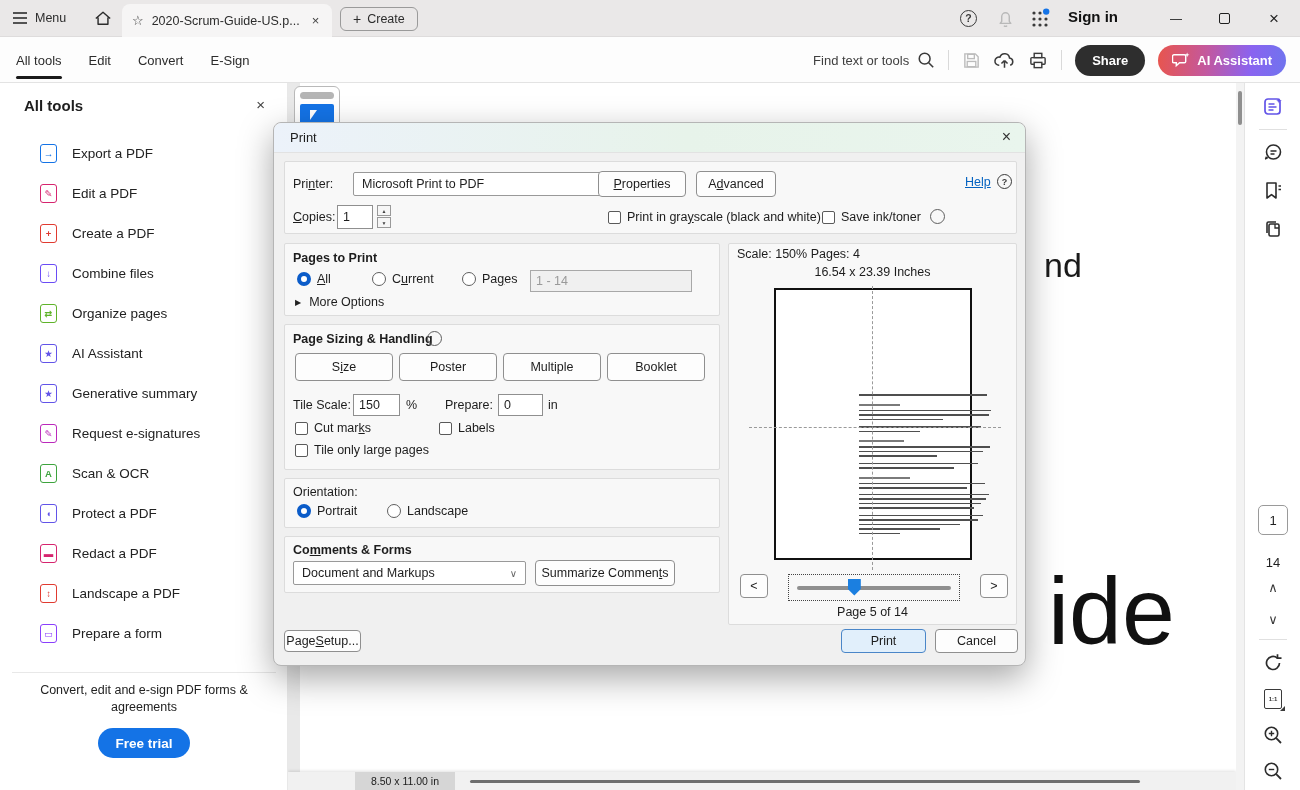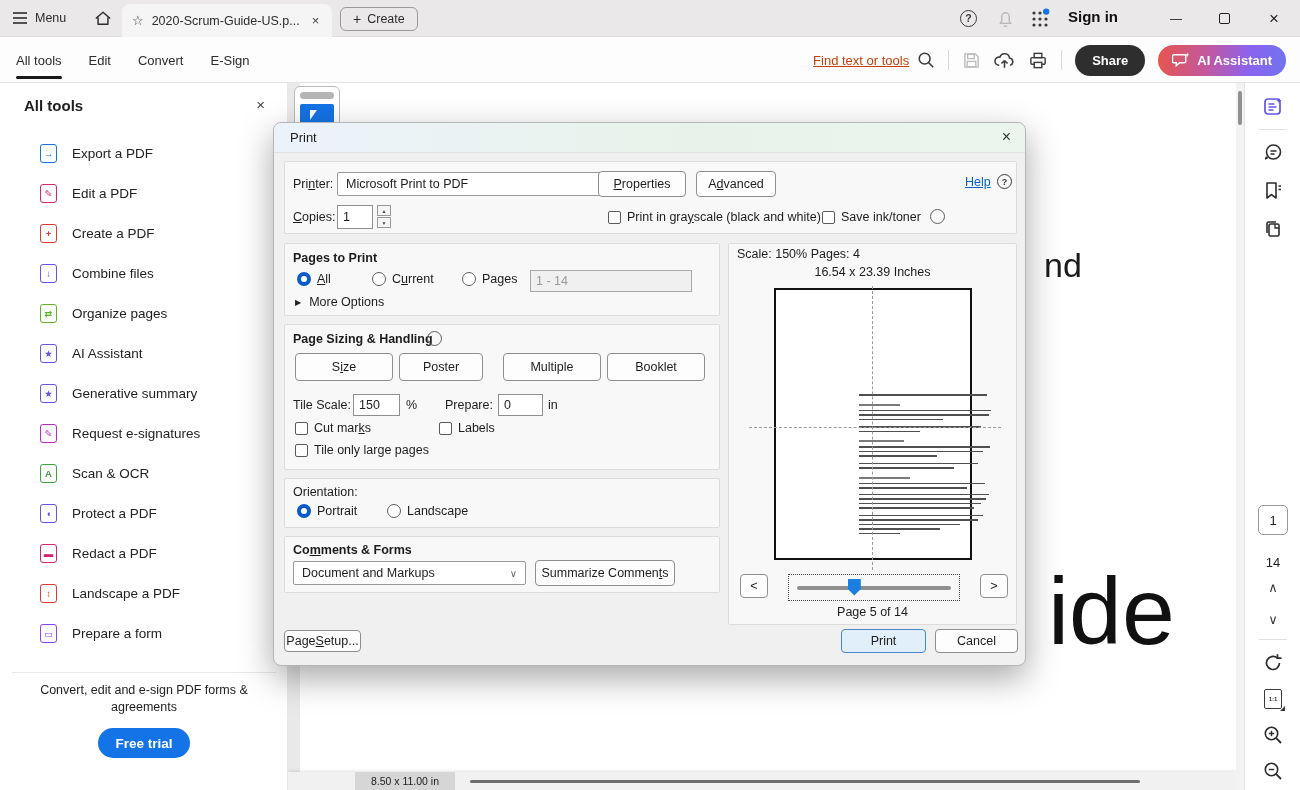--- a/index.html
+++ b/index.html
@@ -21,21 +21,21 @@
 
   
   #toolbar { position:absolute; left:0; top:37px; width:1300px; height:46px; background:#fdfdfd; border-bottom:1px solid #e3e3e3; }
   #tb-tabs { position:absolute; left:16px; top:0; height:46px; display:flex; gap:27px; }
   .tbtab { position:relative; display:flex; align-items:center; height:100%; font-size:13px; color:#2c2c2c; cursor:default; }
   .tbtab.active::after { content:""; position:absolute; left:0; right:0; bottom:4px; height:3px; background:#1a1a1a; border-radius:2px; }
   #tb-right { position:absolute; right:14px; top:0; height:46px; display:flex; align-items:center; gap:13px; }
   .vsep { width:1px; height:20px; background:#d9d9d9; }
   #share-btn { height:31px; padding:0 17px; border-radius:16px; background:#2e2e2e; color:#fff; font-size:13px; font-weight:600; display:flex; align-items:center; }
   #ai-btn { height:31px; padding:0 14px; border-radius:16px; background:linear-gradient(95deg,#e8554d 0%,#c3589e 38%,#8a63f0 72%,#6f74ee 100%); color:#fff; font-size:13px; font-weight:600; display:flex; align-items:center; gap:7px; }
-  #find-label { font-size:13px; color:#c2410c;text-decoration:underline; }
+  #find-label { font-size:13px; color:#404040; }
 
   
   #left-panel { position:absolute; left:0; top:83px; width:288px; height:707px; background:#fff; border-right:1px solid #e8e8e8; }
   #lp-head { position:absolute; left:24px; top:14px; font-size:15px; font-weight:bold; color:#1f1f1f; }
   #lp-close { position:absolute; right:22px; top:13px; font-size:15px; color:#444; }
   #tools-list { position:absolute; left:0; top:50px; width:288px; list-style:none; }
   .tool-item { display:flex; align-items:center; height:40px; padding-left:40px; gap:15px; cursor:default; }
   .ticon { width:17px; height:19px; border:1.7px solid; border-radius:3px; display:flex; align-items:center; justify-content:center; font-size:9.5px; font-weight:bold; flex:0 0 auto; }
   .tlabel { font-size:13.5px; color:#222; }
   #lp-div { position:absolute; left:12px; top:589px; width:264px; height:1px; background:#e8e8e8; }
@@ -364,21 +364,21 @@
   </div>
 
   <div id="dialog">
     <div id="dlg-head">
       <span id="dlg-title">Print</span>
       <span id="dlg-close">×</span>
     </div>
 
     <div class="sec" style="left:10px;top:38px;width:733px;height:73px">
       <span class="dlbl abs" style="left:8px;top:15px">Pri<span class="ul">n</span>ter:</span>
-      <div class="sel" style="left:52px;top:10px;width:297px;height:24px">
+      <div class="sel" style="left:68px;top:10px;width:297px;height:24px">
         <span>Microsoft Print to PDF</span>
         <span class="chv">∨</span>
       </div>
       <button class="wbtn" style="left:313px;top:9px;width:88px;height:26px"><span class="ul">P</span>roperties</button>
       <button class="wbtn" style="left:411px;top:9px;width:80px;height:26px">A<span class="ul">d</span>vanced</button>
       <span id="help-link" class="abs" style="left:680px;top:13px">Help</span>
       <span class="circle-q abs" style="left:712px;top:12px;width:15px;height:15px;font-size:9px">?</span>
 
       <span class="dlbl abs" style="left:8px;top:48px"><span class="ul">C</span>opies:</span>
       <input class="inp" style="left: 52px; top: 43px; width: 36px; height: 24px;" readonly="" value="1">
@@ -415,21 +415,21 @@
       <div class="row" style="left:10px;top:51px;gap:8px">
         <span style="font-size:8px;color:#222">▶</span>
         <span class="dlbl">More Options</span>
       </div>
     </div>
 
     <div class="sec" style="left:10px;top:201px;width:436px;height:146px">
       <span class="dhead abs" style="left:8px;top:7px">Page Sizing &amp; Handling</span>
       <span class="info-i abs" style="left:142px;top:6px"></span>
       <button class="wbtn" style="left:10px;top:28px;width:98px;height:28px">S<span class="ul">i</span>ze</button>
-      <button class="wbtn" style="left:114px;top:28px;width:84px;height:28px">
+      <button class="wbtn" style="left:114px;top:28px;width:98px;height:28px">
           <span>Poster</span>
         </button>
       <button class="wbtn" style="left:218px;top:28px;width:98px;height:28px">
           <span>Multiple</span>
         </button>
       <button class="wbtn" style="left:322px;top:28px;width:98px;height:28px">
           <span>Booklet</span>
         </button>
       <span class="dlbl abs" style="left:8px;top:73px">Tile Scale:</span>
       <input class="inp" style="left: 68px; top: 69px; width: 47px; height: 22px; position: absolute;" readonly="" value="150">

